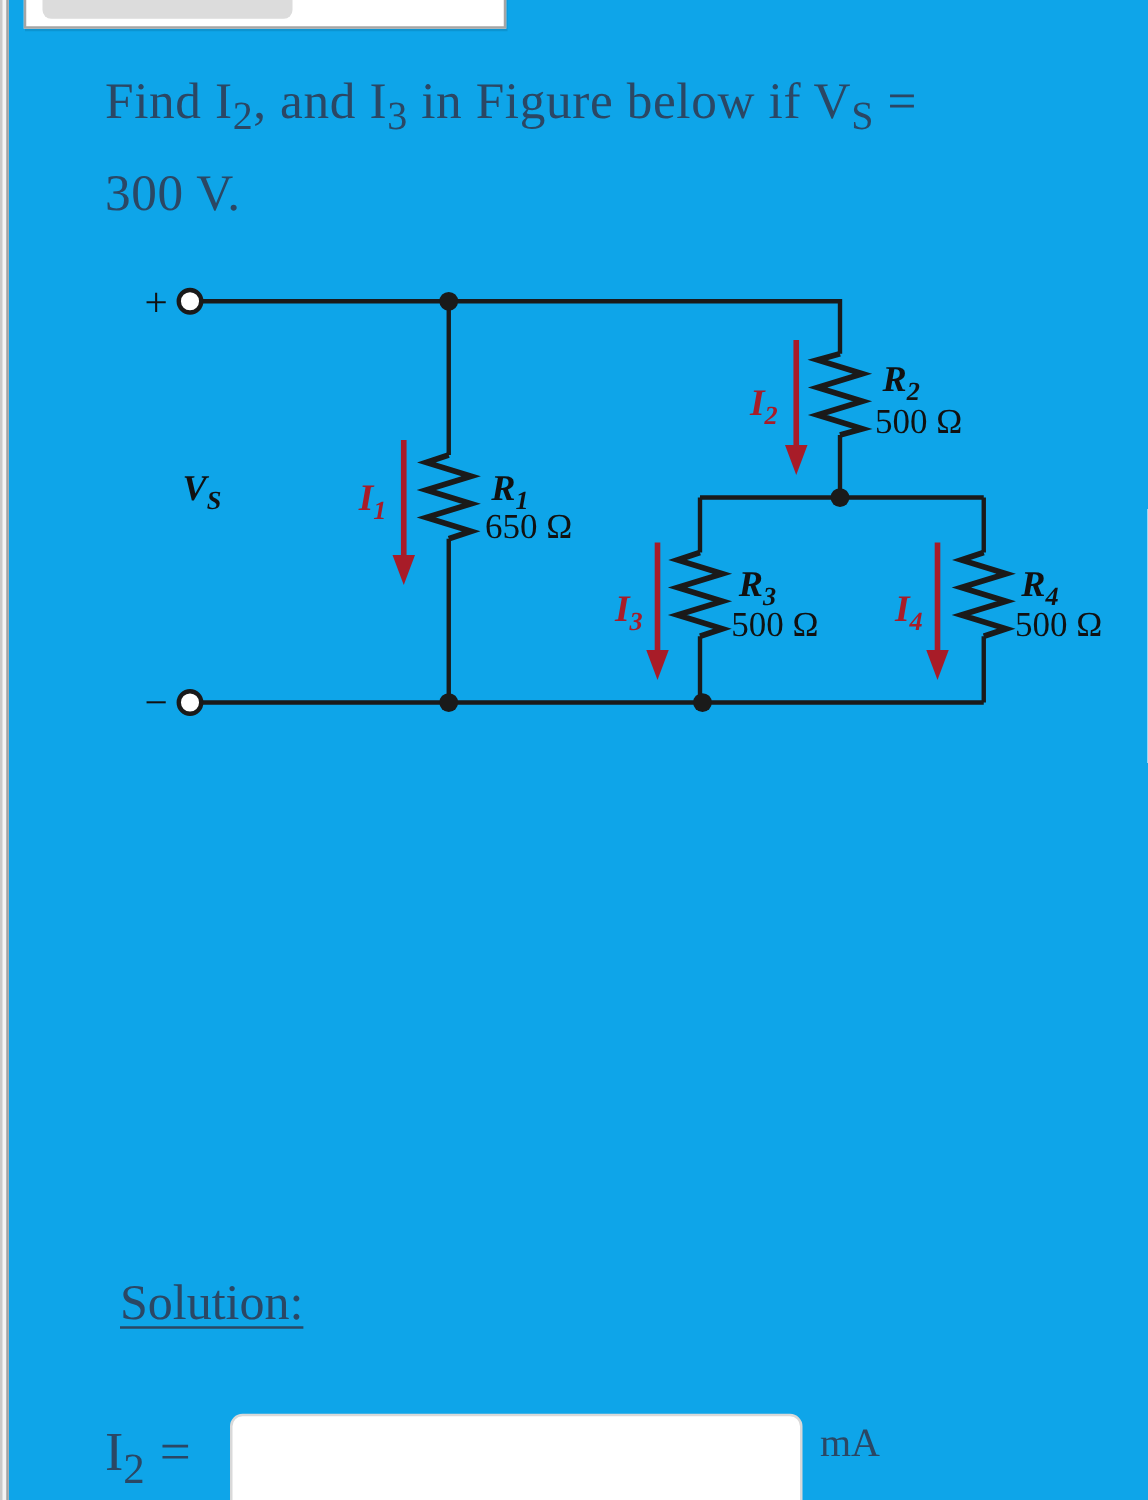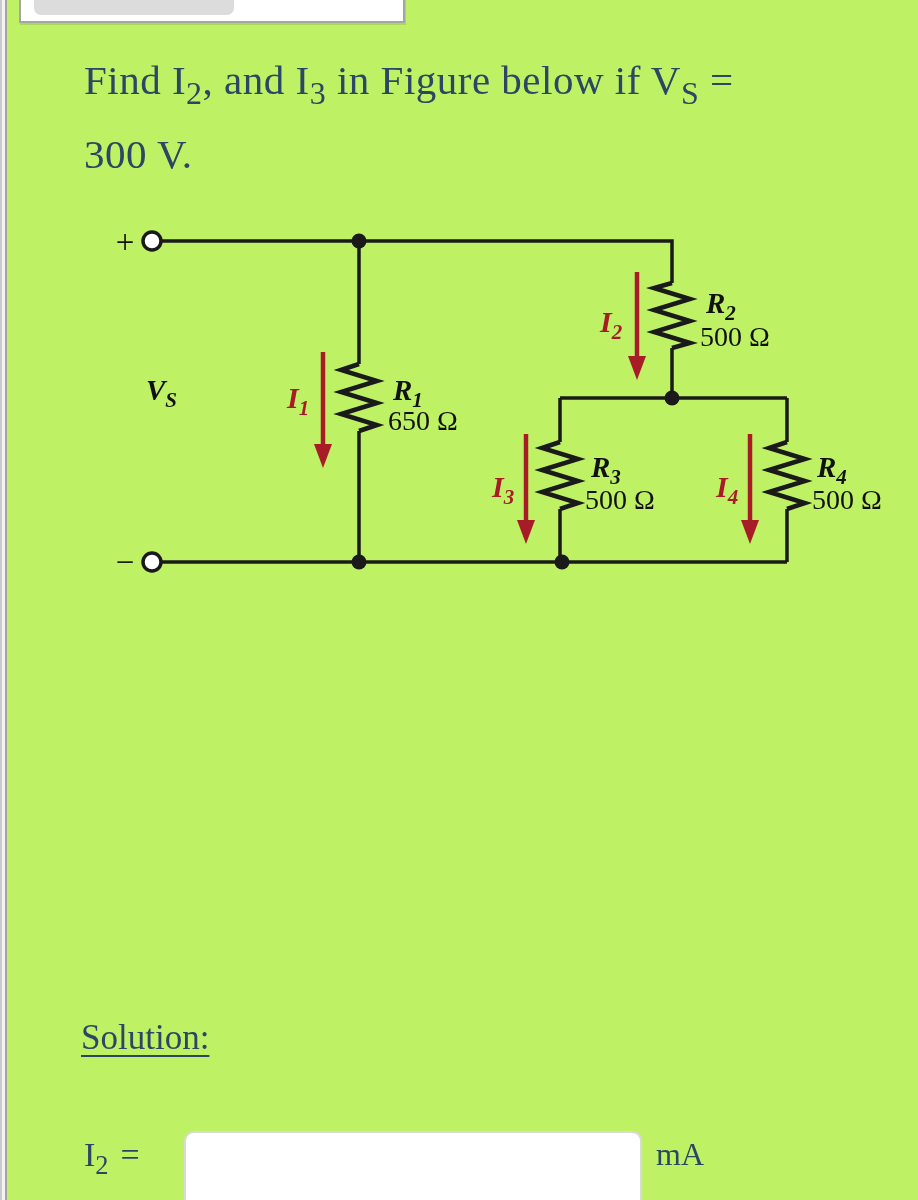--- a/index.html
+++ b/index.html
@@ -1,17 +1,17 @@
 <!DOCTYPE html>
 <html><head>
 <meta charset="utf-8">
 <style>
   html,body{margin:0;padding:0;background:#ffffff;}
   .screen{
-    position:relative;width:918px;height:1200px;background:#bef264;
+    position:relative;width:918px;height:1200px;background:#0ea5e9;
     overflow:hidden;font-family:"Liberation Serif",serif;
   }
   
   .left-rule{
     position:absolute;left:0;top:0;width:7px;height:1200px;
     border-left:2px solid #c9c9c9;border-right:2px solid #a2a2a2;
     box-sizing:border-box;background:#f4f4f4;
   }
   
   .top-panel{
@@ -24,27 +24,27 @@
     background:#dcdcdc;border-radius:7px;
   }
   .question-line{
     position:absolute;left:84px;color:#2b4764;font-size:41px;
     letter-spacing:0.5px;white-space:nowrap;
   }
   .q1{top:56px;}
   .q2{top:130px;}
   .sub{font-size:0.78em;vertical-align:-0.30em;}
   .solution-heading{
-    position:absolute;left:81px;top:1018px;color:#2b4764;font-size:35px;
+    position:absolute;left:96px;top:1018px;color:#2b4764;font-size:40px;
   }
   .solution-heading span{
     text-decoration:underline;text-decoration-thickness:2px;text-underline-offset:6px;
   }
   .ans-label{
-    position:absolute;left:84px;top:1136px;color:#2b4764;font-size:34px;white-space:nowrap;
+    position:absolute;left:84px;top:1136px;color:#2b4764;font-size:44px;white-space:nowrap;
   }
   .ans-eq{margin-left:12px;}
   .ans-input{
     position:absolute;left:184px;top:1131px;width:458px;height:92px;
     box-sizing:border-box;border:2px solid #d9d9d9;border-radius:10px;
     background:#ffffff;font-size:32px;padding:0 14px;color:#333;outline:none;
     font-family:"Liberation Serif",serif;
   }
   .ans-unit{
     position:absolute;left:656px;top:1136px;color:#2b4764;font-size:32px;

